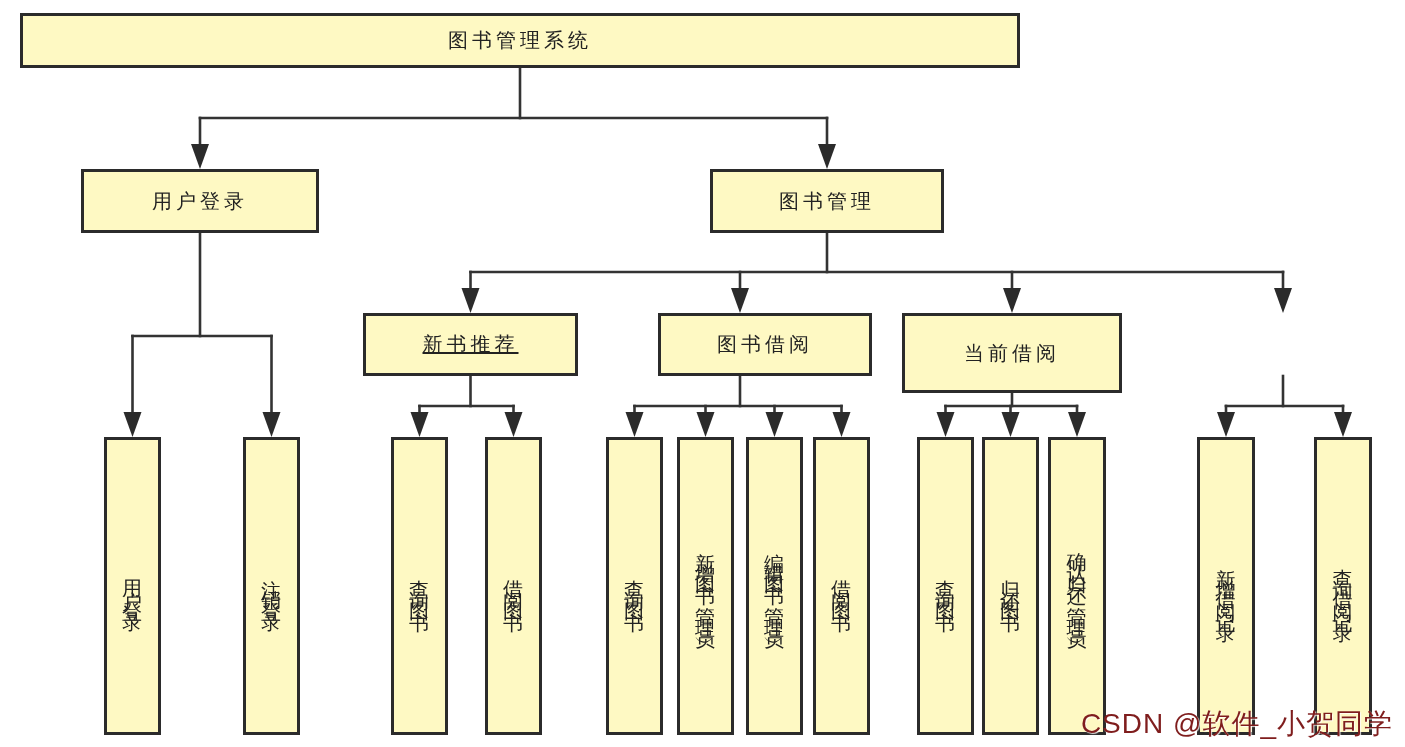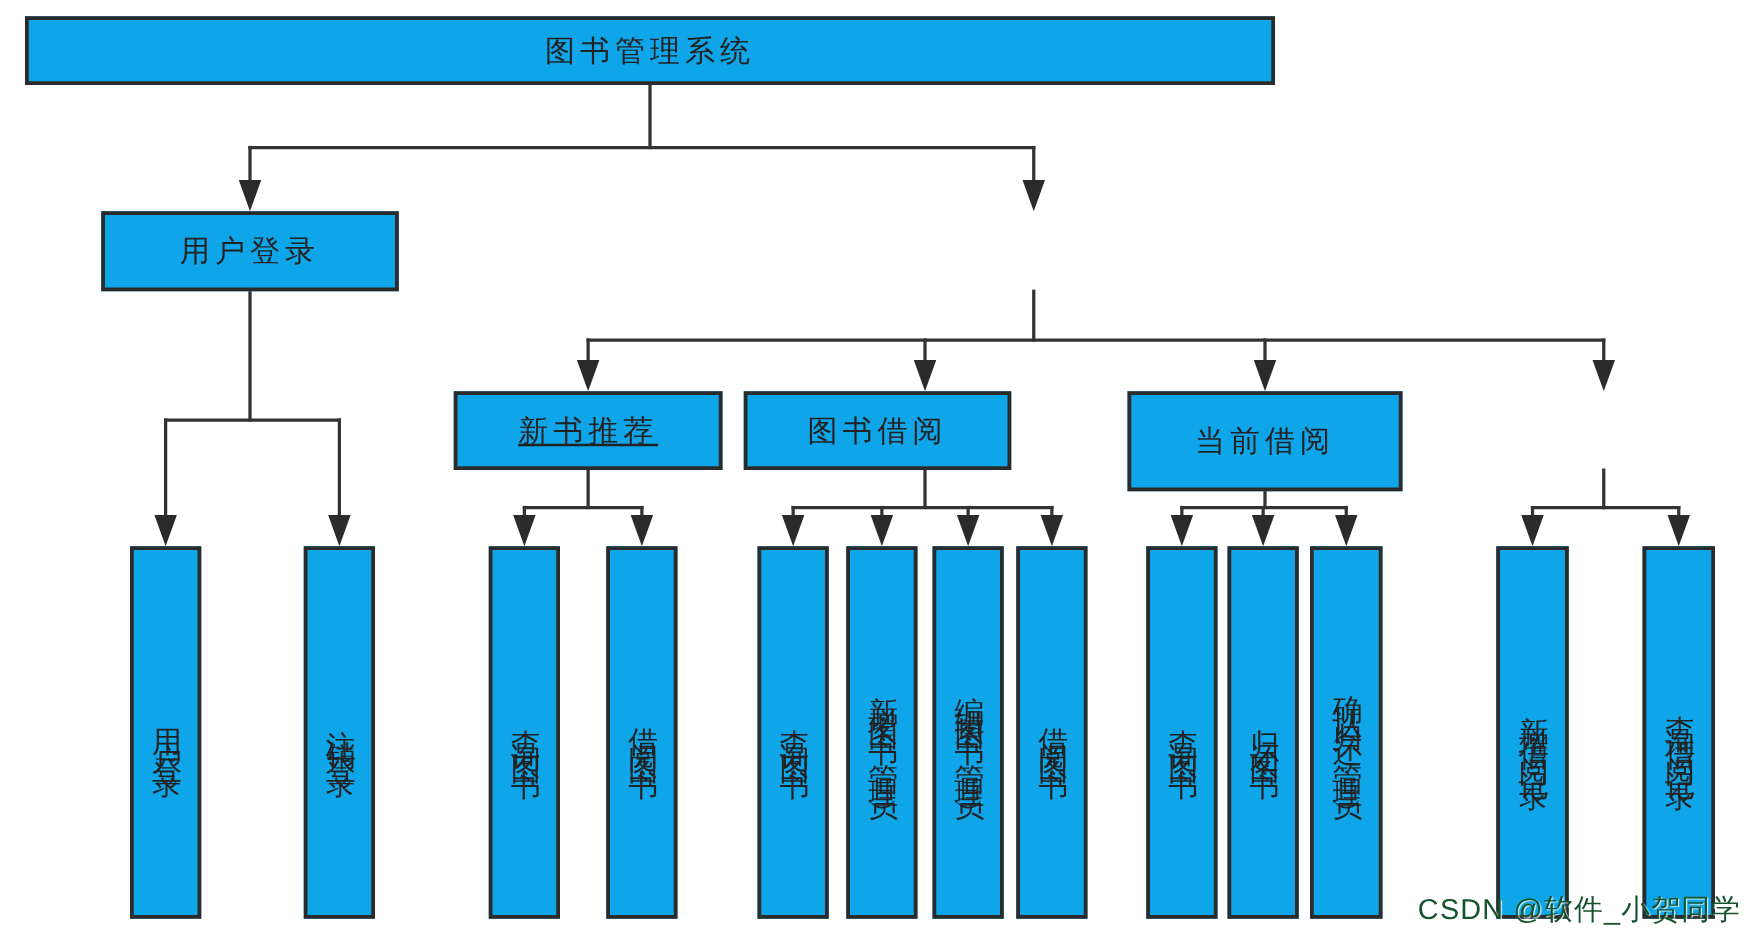--- a/index.html
+++ b/index.html
@@ -14,43 +14,43 @@
   .wires {
     position: absolute;
     left: 0; top: 0;
     width: 1405px; height: 747px;
     pointer-events: none;
   }
   .box {
     position: absolute;
     box-sizing: border-box;
     border: 3px solid #2b2b2b;
-    background: #0ea5e9;
+    background: #fef9c3;
     display: flex;
     align-items: center;
     justify-content: center;
     color: #222222;
-    font-size: 24px;
+    font-size: 20px;
     letter-spacing: 4px;
     white-space: nowrap;
     z-index: 2;
   }
   .vert {
     writing-mode: vertical-rl;
     letter-spacing: 11px;
     line-height: 1;
     white-space: normal;
   }
   .watermark {
     position: absolute;
     right: 12px;
     bottom: 4px;
-    font-size: 23px;
+    font-size: 28px;
     letter-spacing: 1px;
-    color: #14532d;
+    color: #7f1d1d;
     text-shadow: 1px 1px 1px rgba(255,255,255,0.85);
     z-index: 5;
   }
 </style>
 </head>
 <body>
 
 <div class="stage">
 
   <svg id="wires" class="wires" width="1405" height="747" viewBox="0 0 1405 747">
@@ -104,23 +104,24 @@
       <line x1="1226" y1="406" x2="1343" y2="406" stroke="#333333" stroke-width="2.6" stroke-linecap="square"></line>
       <line x1="1226" y1="406" x2="1226" y2="416" stroke="#333333" stroke-width="2.6" stroke-linecap="square"></line>
       <polygon points="1217,412 1235,412 1226,437" fill="#2b2b2b"></polygon>
       <line x1="1343" y1="406" x2="1343" y2="416" stroke="#333333" stroke-width="2.6" stroke-linecap="square"></line>
       <polygon points="1334,412 1352,412 1343,437" fill="#2b2b2b"></polygon>
     </svg>
 
   <div class="box" style="left:20px; top:13px; width:1000px; height:55px;">图书管理系统</div>
 
   <div class="box" style="left:81px; top:169px; width:238px; height:64px;">用户登录</div>
+  <div class="box" style="left:710px; top:169px; width:234px; height:64px;">图书管理</div>
 
   <div class="box" style="left:363px; top:313px; width:215px; height:63px;text-decoration:underline;">新书推荐</div>
-  <div class="box" style="left:595px; top:313px; width:214px; height:63px;">图书借阅</div>
+  <div class="box" style="left:658px; top:313px; width:214px; height:63px;">图书借阅</div>
   <div class="box" style="left:902px; top:313px; width:220px; height:80px;">当前借阅</div>
 
   <div class="box vert" style="left:104px; top:437px; width:57px; height:298px;">用户登录</div>
   <div class="box vert" style="left:243px; top:437px; width:57px; height:298px;">注销登录</div>
 
   <div class="box vert" style="left:391px; top:437px; width:57px; height:298px;">查询图书</div>
   <div class="box vert" style="left:485px; top:437px; width:57px; height:298px;">借阅图书</div>
 
   <div class="box vert" style="left:606px; top:437px; width:57px; height:298px;">查询图书</div>
   <div class="box vert" style="left:677px; top:437px; width:57px; height:298px;">新增图书（管理员）</div>

